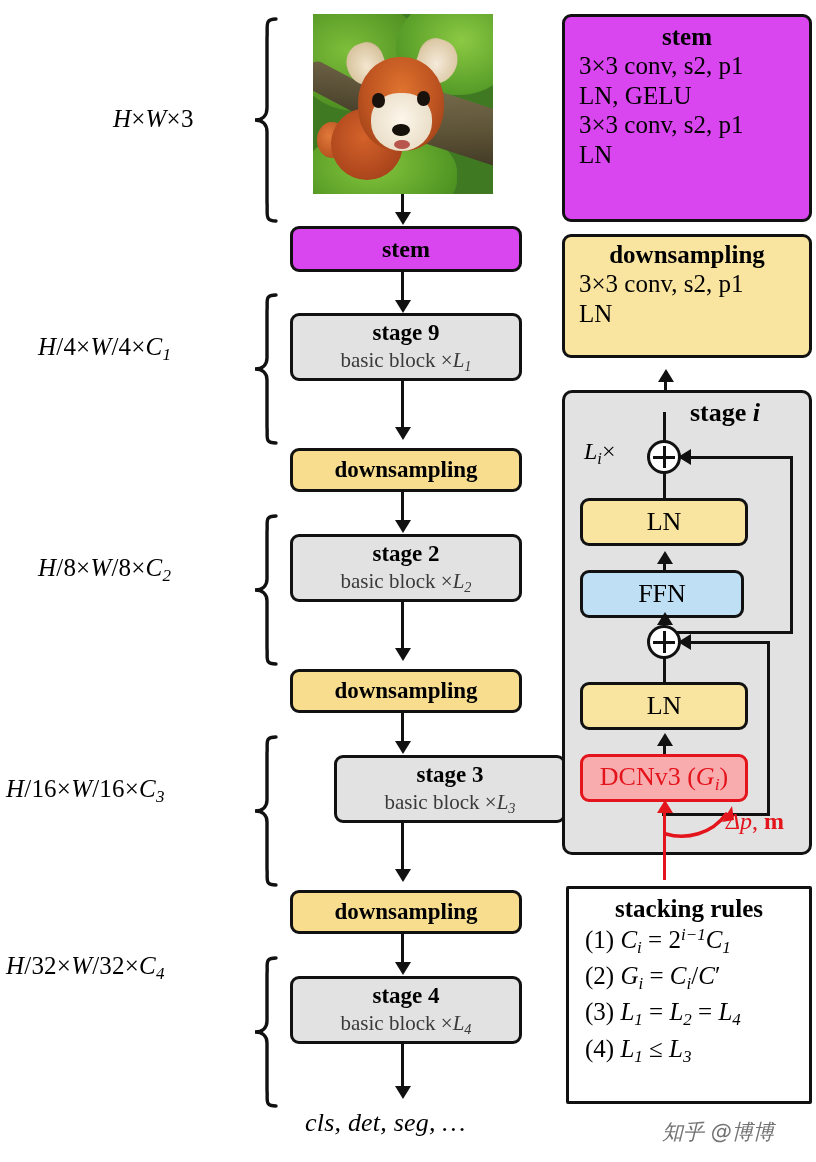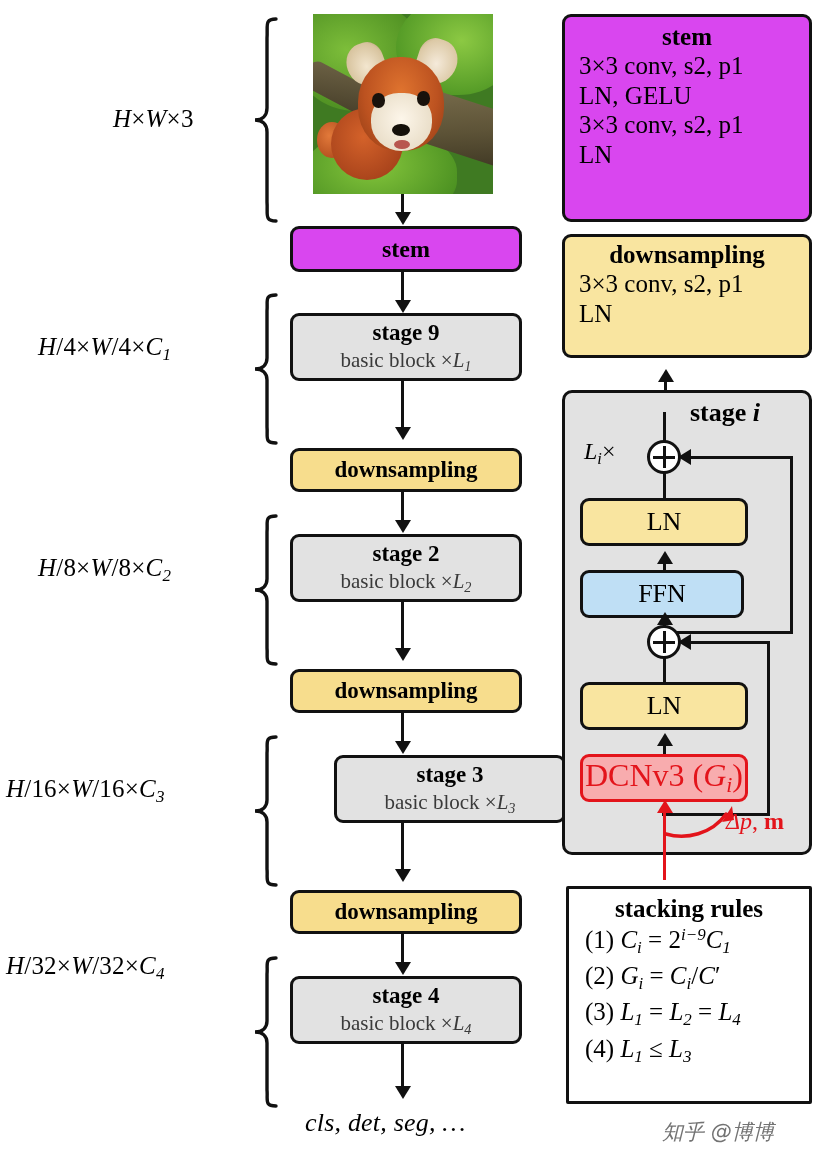--- a/index.html
+++ b/index.html
@@ -300,38 +300,38 @@
 <div class="vline" style="left:662.5px;top:659px;height:24px;"></div>
 
 <div class="box fill-yellow" style="left:580px;top:682px;width:168px;height:48px;">
   <div style="font-size:26px;">LN</div>
 </div>
 
 <div class="vline" style="left:662.5px;top:742px;height:14px;"></div>
 <div class="ahead up" style="left:656.5px;top:733px;"></div>
 
 <div class="box fill-red" style="left:580px;top:754px;width:168px;height:48px;">
-  <div style="font-size:32px;">DCNv3 (<i>G<sub>i</sub></i>)</div>
+  <div style="font-size:26px;">DCNv3 (<i>G<sub>i</sub></i>)</div>
 </div>
 
 <div class="vline red" style="left:663px;top:812px;height:68px;"></div>
 <div class="ahead up red" style="left:657px;top:800px;"></div>
 
 <svg style="position:absolute;left:660px;top:798px;" width="90" height="42" viewBox="0 0 90 42">
   <path d="M6 36 C26 42 52 36 66 16" fill="none" stroke="#e3141b" stroke-width="3.4" stroke-linecap="round"></path>
   <path d="M72 8 L62 24 L74 22 Z" fill="#e3141b"></path>
 </svg>
 
 <div style="position:absolute;left:726px;top:808px;font-size:24px;color:#e3141b;">
   <i>Δp</i>, <b>m</b>
 </div>
 
 <div class="box sq fill-white" style="left:566px;top:886px;width:246px;height:218px;justify-content:flex-start;padding-top:6px;">
   <div class="ttl" style="font-size:25px;">stacking rules</div>
   <div style="align-self:flex-start;margin-left:16px;font-size:25px;line-height:1.32;text-align:left;">
-    <div>(1) <i>C</i><sub>i</sub> = 2<sup>i−9</sup><i>C</i><sub>1</sub></div>
+    <div>(1) <i>C</i><sub>i</sub> = 2<sup>i−1</sup><i>C</i><sub>1</sub></div>
     <div>(2) <i>G</i><sub>i</sub> = <i>C</i><sub>i</sub>/<i>C</i>′</div>
     <div>(3) <i>L</i><sub>1</sub> = <i>L</i><sub>2</sub> = <i>L</i><sub>4</sub></div>
     <div>(4) <i>L</i><sub>1</sub> ≤ <i>L</i><sub>3</sub></div>
   </div>
 </div>
 
 <div class="wm" style="left:662px;top:1118px;">知乎 @博博</div>
 
 </body></html>

